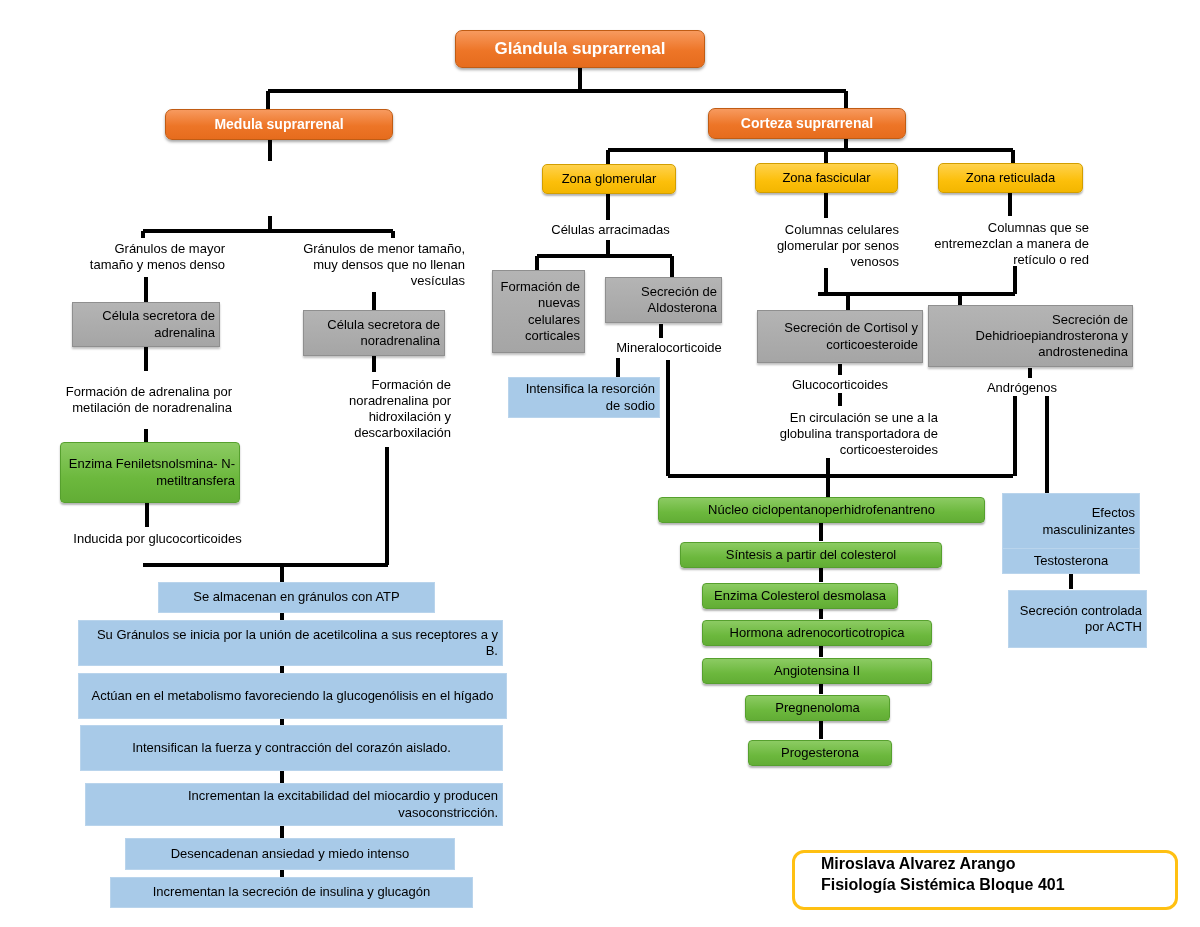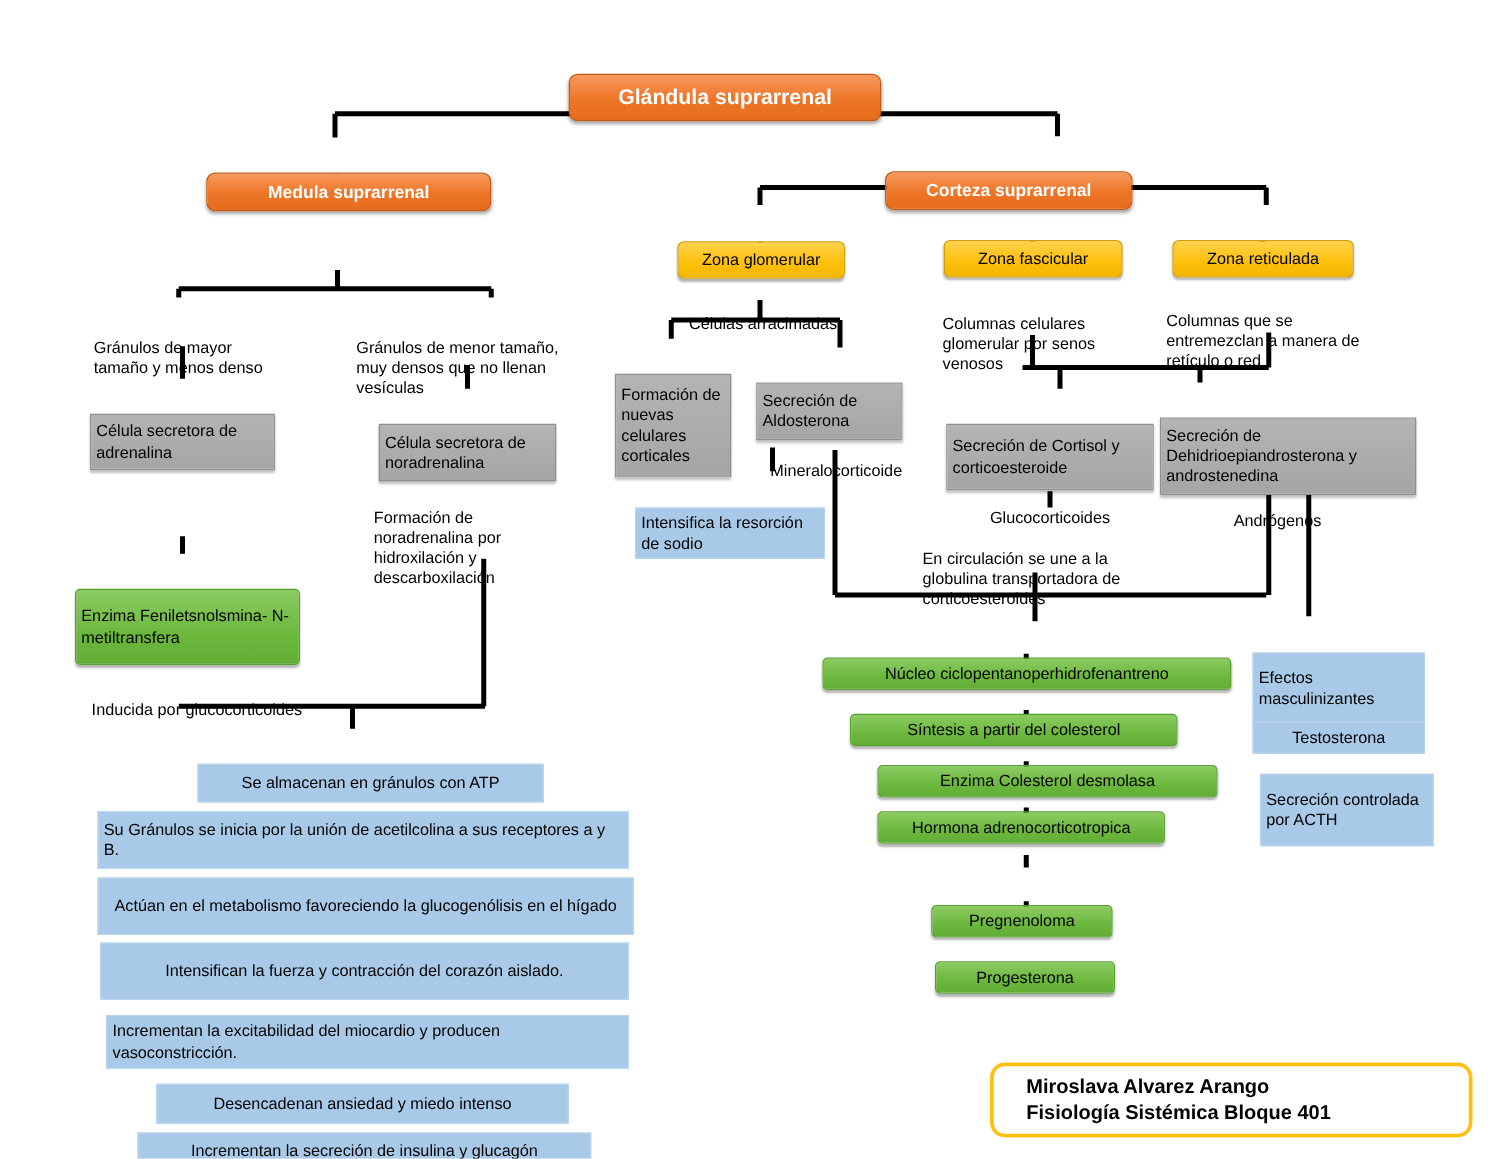--- a/index.html
+++ b/index.html
@@ -3,21 +3,21 @@
 <meta charset="utf-8">
 <style>
   html,body{margin:0;padding:0;background:#fff;}
   #canvas{
     position:relative;width:1200px;height:927px;background:#fff;overflow:hidden;
     font-family:"Liberation Sans","DejaVu Sans",sans-serif;color:#000;
   }
   #wires{position:absolute;left:0;top:0;width:1200px;height:927px;pointer-events:none;}
   .node{
     position:absolute;display:flex;align-items:center;justify-content:center;
-    text-align:left;font-size:13px;line-height:1.25;box-sizing:border-box;padding:1px 4px;margin-top:29px;
+    text-align:right;font-size:13px;line-height:1.25;box-sizing:border-box;padding:1px 4px;
   }
   .orange{
     background:linear-gradient(180deg,#f79a5f 0%,#ed7527 55%,#e66c1d 100%);
     border:1px solid #c05c14;border-radius:7px;color:#fff;font-weight:bold;font-size:14px;
     box-shadow:0 2px 3px rgba(0,0,0,.35);
   }
   .orange.root{font-size:17px;}
   .yellow{
     background:linear-gradient(180deg,#ffd24d 0%,#fcbf0a 60%,#f3b600 100%);
     border:1px solid #d29e00;border-radius:5px;
@@ -33,21 +33,21 @@
     border:1px solid #56a02e;border-radius:4px;
     box-shadow:0 2px 2px rgba(0,0,0,.3);
   }
   .blue{
     background:#a8cae8;border:1px solid #b9d4ec;
   }
   .plain{background:transparent;padding:0;}
   .credit{
     position:absolute;left:792px;top:850px;width:386px;height:60px;box-sizing:border-box;
     border:3px solid #ffc012;border-radius:12px;background:#fff;
-    display:flex;flex-direction:column;justify-content:center;
+    display:flex;flex-direction:column;
     padding-left:26px;font-size:16px;font-weight:bold;line-height:1.32;text-align:left;
   }
 </style>
 </head>
 <body>
 
 <div id="canvas">
 
   <svg id="wires" viewBox="0 0 1200 927" xmlns="http://www.w3.org/2000/svg">
     <path fill="none" stroke="#000" stroke-width="4" d="
@@ -68,20 +68,21 @@
   </svg>
 
   <div class="node orange root" style="left:455px;top:30px;width:250px;height:38px">Glándula suprarrenal</div>
   <div class="node orange" style="left:165px;top:109px;width:228px;height:31px">Medula suprarrenal</div>
   <div class="node orange" style="left:708px;top:108px;width:198px;height:31px">Corteza suprarrenal</div>
 
   <div class="node plain" style="left:75px;top:239px;width:150px;height:36px">Gránulos de mayor tamaño y menos denso</div>
   <div class="node plain" style="left:285px;top:239px;width:180px;height:52px">Gránulos de menor tamaño, muy densos que no llenan vesículas</div>
   <div class="node gray" style="left:72px;top:302px;width:148px;height:45px">Célula secretora de adrenalina</div>
   <div class="node gray" style="left:303px;top:310px;width:142px;height:46px">Célula secretora de noradrenalina</div>
+  <div class="node plain" style="left:62px;top:373px;width:170px;height:54px">Formación de adrenalina por metilación de noradrenalina</div>
   <div class="node plain" style="left:299px;top:373px;width:152px;height:72px">Formación de noradrenalina por hidroxilación y descarboxilación</div>
   <div class="node green" style="left:60px;top:442px;width:180px;height:61px">Enzima Feniletsnolsmina- N- metiltransfera</div>
   <div class="node plain" style="left:65px;top:530px;width:185px;height:18px">Inducida por glucocorticoides</div>
 
   <div class="node blue" style="left:158px;top:582px;width:277px;height:31px">Se almacenan en gránulos con ATP</div>
   <div class="node blue" style="left:78px;top:620px;width:425px;height:46px">Su Gránulos se inicia por la unión de acetilcolina a sus receptores a y B.</div>
   <div class="node blue" style="left:78px;top:673px;width:429px;height:46px">Actúan en el metabolismo favoreciendo la glucogenólisis en el hígado</div>
   <div class="node blue" style="left:80px;top:725px;width:423px;height:46px">Intensifican la fuerza y contracción del corazón aislado.</div>
   <div class="node blue" style="left:85px;top:783px;width:418px;height:43px">Incrementan la excitabilidad del miocardio y producen vasoconstricción.</div>
   <div class="node blue" style="left:125px;top:838px;width:330px;height:32px">Desencadenan ansiedad y miedo intenso</div>
@@ -104,22 +105,23 @@
 
   <div class="node plain" style="left:933px;top:217px;width:156px;height:54px">Columnas que se entremezclan a manera de retículo o red</div>
   <div class="node gray" style="left:928px;top:305px;width:205px;height:62px">Secreción de Dehidrioepiandrosterona y androstenedina</div>
   <div class="node plain" style="left:983px;top:379px;width:78px;height:18px">Andrógenos</div>
   <div class="node blue" style="left:1002px;top:493px;width:138px;height:57px">Efectos masculinizantes</div>
   <div class="node blue" style="left:1002px;top:548px;width:138px;height:26px">Testosterona</div>
   <div class="node blue" style="left:1008px;top:590px;width:139px;height:58px">Secreción controlada por ACTH</div>
 
   <div class="node green" style="left:658px;top:497px;width:327px;height:26px">Núcleo ciclopentanoperhidrofenantreno</div>
   <div class="node green" style="left:680px;top:542px;width:262px;height:26px">Síntesis a partir del colesterol</div>
-  <div class="node green" style="left:702px;top:583px;width:272px;height:26px">Enzima Colesterol desmolasa</div>
+  <div class="node green" style="left:702px;top:583px;width:196px;height:26px">Enzima Colesterol desmolasa</div>
   <div class="node green" style="left:702px;top:620px;width:230px;height:26px">Hormona adrenocorticotropica</div>
+  <div class="node green" style="left:702px;top:658px;width:230px;height:26px">Angiotensina II</div>
   <div class="node green" style="left:745px;top:695px;width:145px;height:26px">Pregnenoloma</div>
   <div class="node green" style="left:748px;top:740px;width:144px;height:26px">Progesterona</div>
 
   <div class="credit">
     <span>Miroslava Alvarez Arango</span>
     <span>Fisiología Sistémica Bloque 401</span>
   </div>
 
 </div>
 

